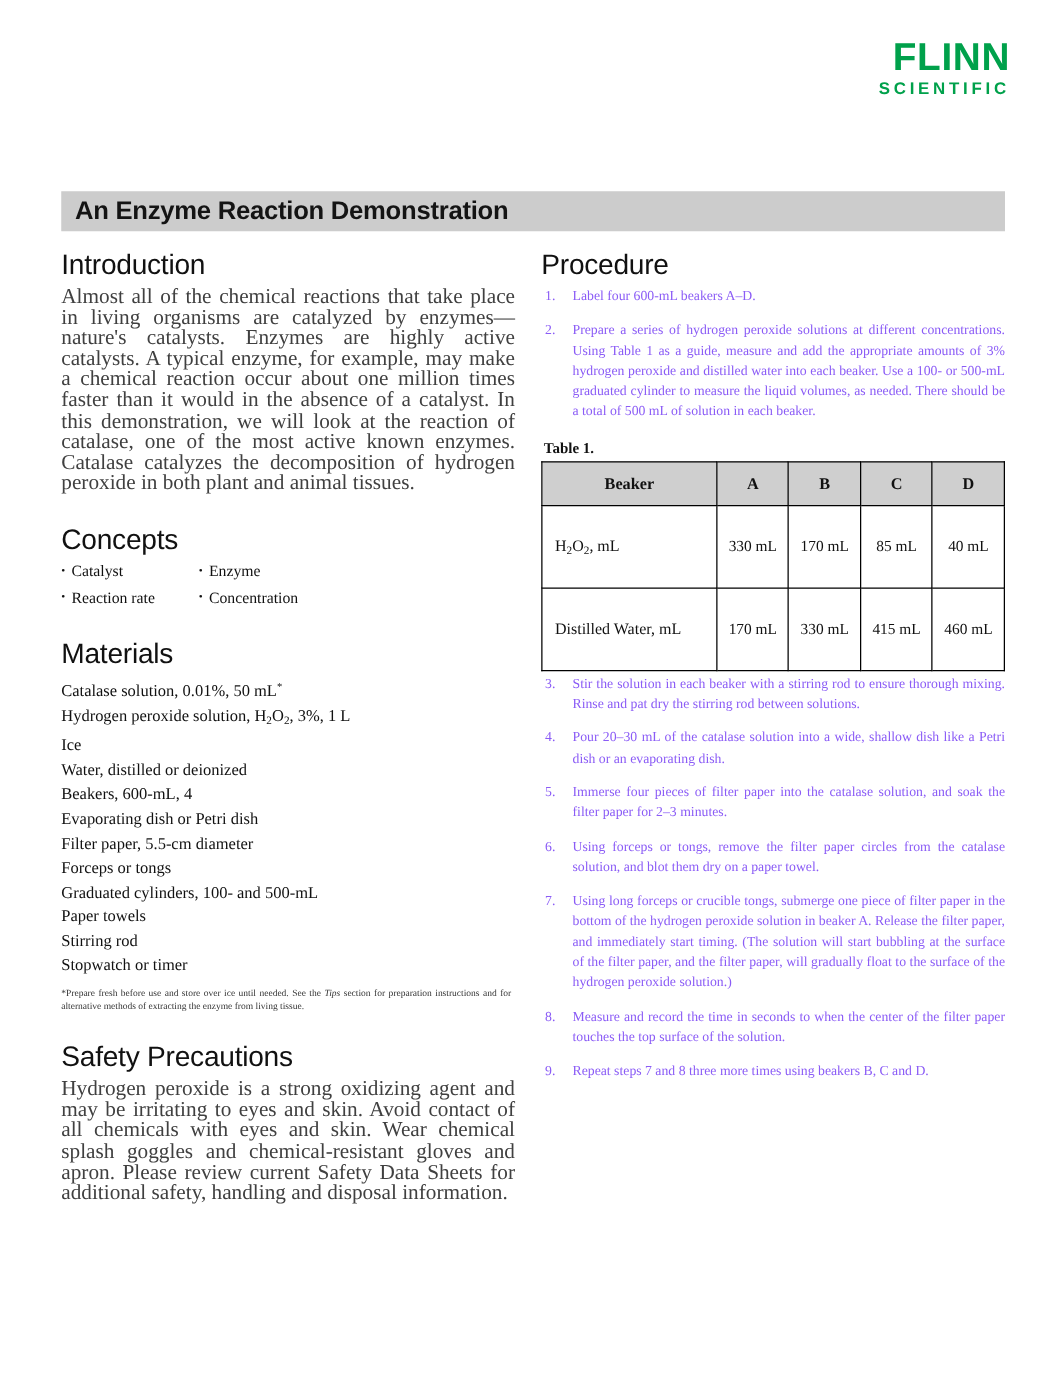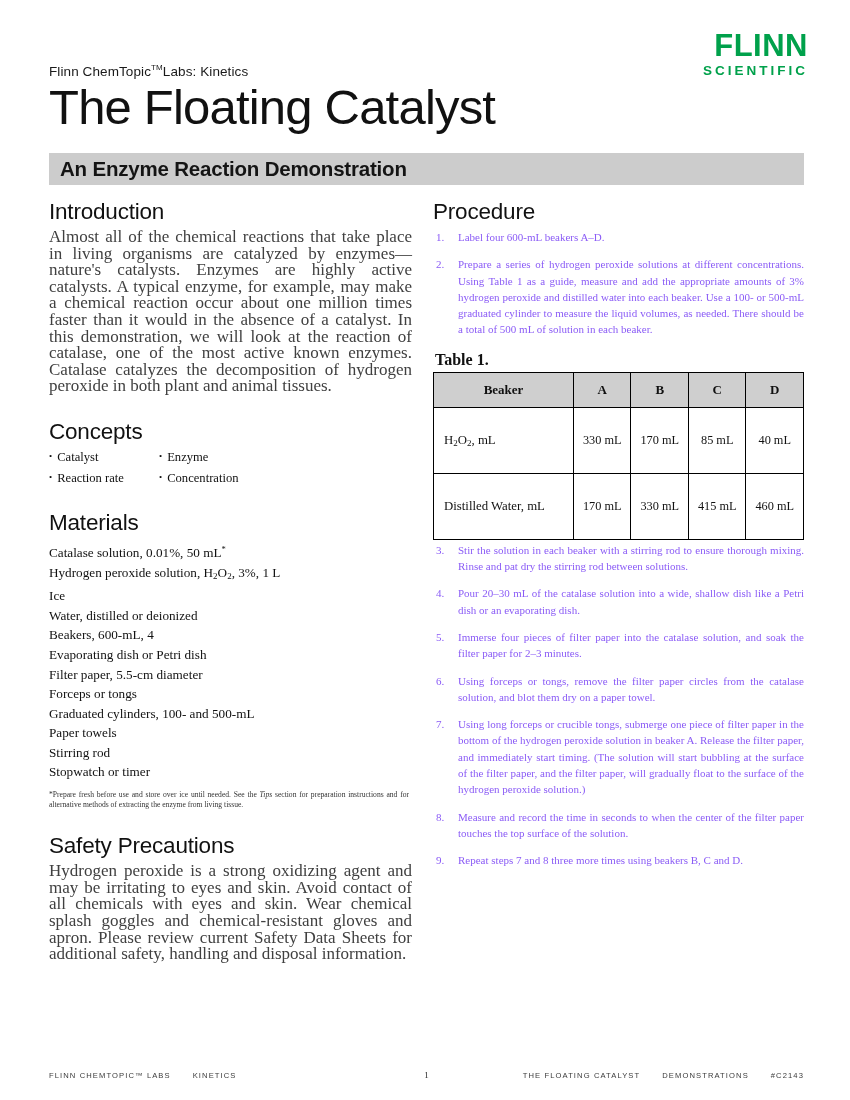--- a/index.html
+++ b/index.html
@@ -165,21 +165,21 @@
     position: absolute;
     left: 3px;
     top: 0;
     width: 18px;
     text-align: left;
   }
   ol.steps > li.tight { margin-bottom: 13px; }
 
   
   .table-caption {
-    font-size: 16px;
+    font-size: 12px;
     font-weight: 700;
     margin: 4px 0 3px 2px;
   }
   table.data {
     border-collapse: collapse;
     width: 371px;
     font-size: 12.3px;
   }
   table.data th, table.data td {
     border: 1px solid #000000;
@@ -220,24 +220,20 @@
   }
   .footer .grp { display: flex; gap: 22px; }
   .footer .pg { font-family: "Liberation Serif", serif; font-size: 9px; letter-spacing: 0; color:#2a2a2a; }
   .footer-center { position:absolute; left:0; right:0; text-align:center; }
 </style>
 </head>
 <body>
 
 <div class="page">
 
-  <div class="masthead">
-    <div class="kicker"><span>Flinn ChemTopic</span><sup>TM</sup><span>Labs: Kinetics</span></div>
-    <div class="doc-title">The Floating Catalyst</div>
-  </div>
 
   <div class="logo">
     <div class="logo-main">FLINN</div>
     <div class="logo-sub">SCIENTIFIC</div>
   </div>
 
   <div class="subtitle-band">
     <div class="txt">An Enzyme Reaction Demonstration</div>
   </div>
 
@@ -318,28 +314,14 @@
       <li>Stir the solution in each beaker with a stirring rod to ensure thorough mixing. Rinse and pat dry the stirring rod between solutions.</li>
       <li>Pour 20–30 mL of the catalase solution into a wide, shallow dish like a Petri dish or an evaporating dish.</li>
       <li>Immerse four pieces of filter paper into the catalase solution, and soak the filter paper for 2–3 minutes.</li>
       <li>Using forceps or tongs, remove the filter paper circles from the catalase solution, and blot them dry on a paper towel.</li>
       <li>Using long forceps or crucible tongs, submerge one piece of filter paper in the bottom of the hydrogen peroxide solution in beaker A. Release the filter paper, and immediately start timing. (The solution will start bubbling at the surface of the filter paper, and the filter paper, will gradually float to the surface of the hydrogen peroxide solution.)</li>
       <li>Measure and record the time in seconds to when the center of the filter paper touches the top surface of the solution.</li>
       <li>Repeat steps 7 and 8 three more times using beakers B, C and D.</li>
     </ol>
   </div>
 
-  <div class="footer">
-    <div class="grp">
-      <span>FLINN CHEMTOPIC™ LABS</span>
-      <span>KINETICS</span>
-    </div>
-    <div class="footer-center">
-      <span class="pg">1</span>
-    </div>
-    <div class="grp">
-      <span>THE FLOATING CATALYST</span>
-      <span>DEMONSTRATIONS</span>
-      <span>#C2143</span>
-    </div>
-  </div>
 
 </div>
 
 </body></html>

